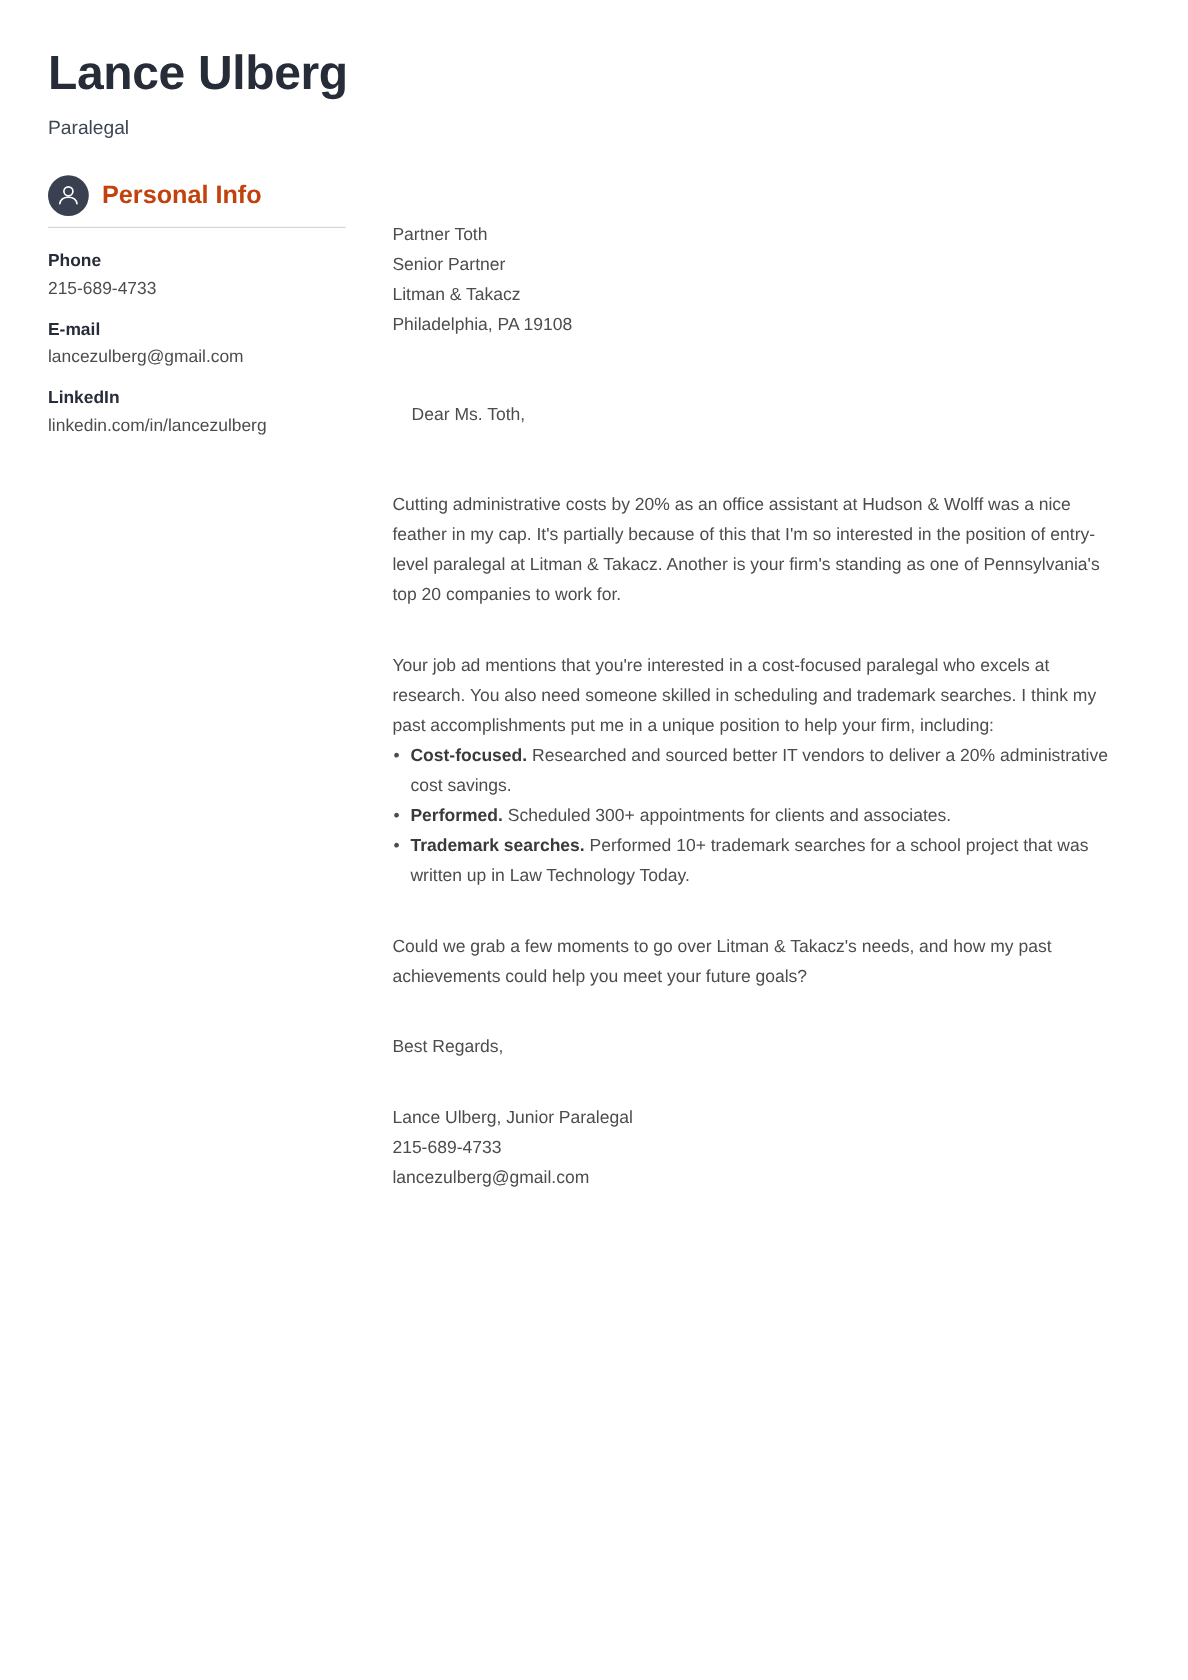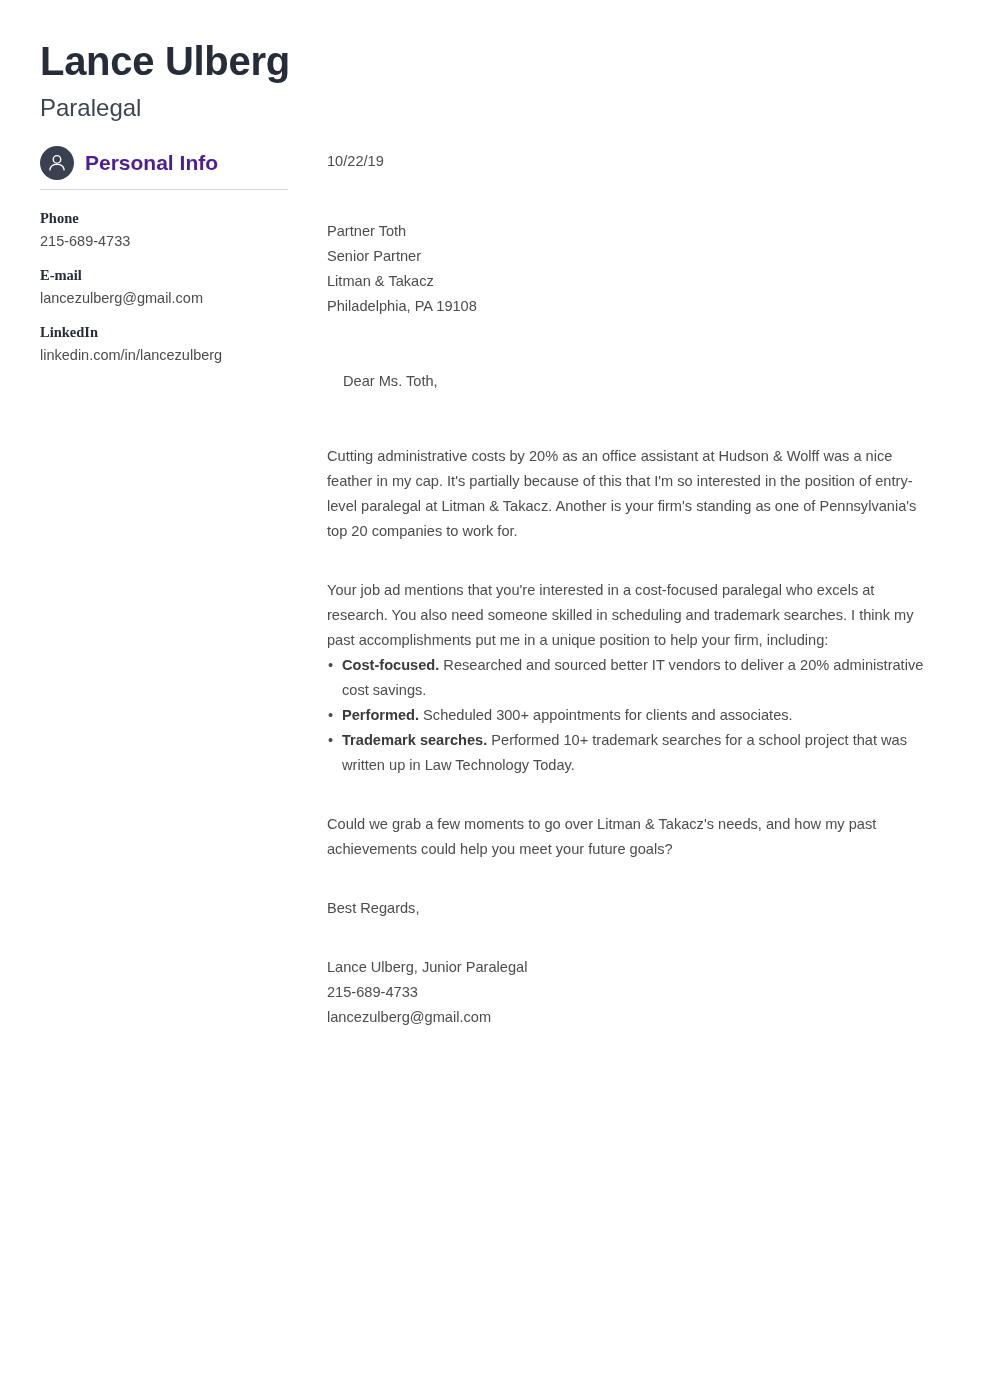--- a/index.html
+++ b/index.html
@@ -34,21 +34,21 @@
     margin: 0;
     font-size: 40px;
     line-height: 50px;
     font-weight: bold;
     color: #262c38;
     letter-spacing: -0.3px;
   }
   .job-title {
     margin: 0;
     padding-top: 9px;
-    font-size: 24px;
+    font-size: 16px;
     line-height: 26px;
     font-weight: normal;
     color: #3d4452;
   }
 
   
   .sidebar {
     position: absolute;
     left: 40px;
     top: 146px;
@@ -68,37 +68,36 @@
     flex: 0 0 34px;
     display: flex;
     align-items: center;
     justify-content: center;
   }
   .avatar-icon svg { display: block; }
   .section-title {
     font-size: 21px;
     line-height: 26px;
     font-weight: bold;
-    color: #4c1d95;
+    color: #c2410c;
   }
   .section-rule {
     height: 1px;
     background: #d4d6da;
     width: 248px;
     margin-bottom: 18px;
   }
   .info-block { margin-bottom: 14px; }
   .info-block:last-child { margin-bottom: 0; }
   .info-label {
     font-size: 14.5px;
     line-height: 20px;
     font-weight: bold;
     color: #262c38;
     padding-bottom: 3px;
-    font-family: Liberation Serif, serif;
   }
   .info-value {
     font-size: 14.5px;
     line-height: 20px;
     font-weight: normal;
     color: #4c4c4c;
     word-break: break-word;
   }
 
   
@@ -171,21 +170,20 @@
       <div class="info-value">lancezulberg@gmail.com</div>
     </div>
     <div class="info-block">
       <div class="info-label">LinkedIn</div>
       <div class="info-value">linkedin.com/in/lancezulberg</div>
     </div>
   </div>
 
   <div class="letter">
 
-    <p class="date">10/22/19</p>
 
     <div class="spacer-sm"></div>
 
     <div class="recipient">
       <div>Partner Toth</div>
       <div>Senior Partner</div>
       <div>Litman &amp; Takacz</div>
       <div>Philadelphia, PA 19108</div>
     </div>
 

